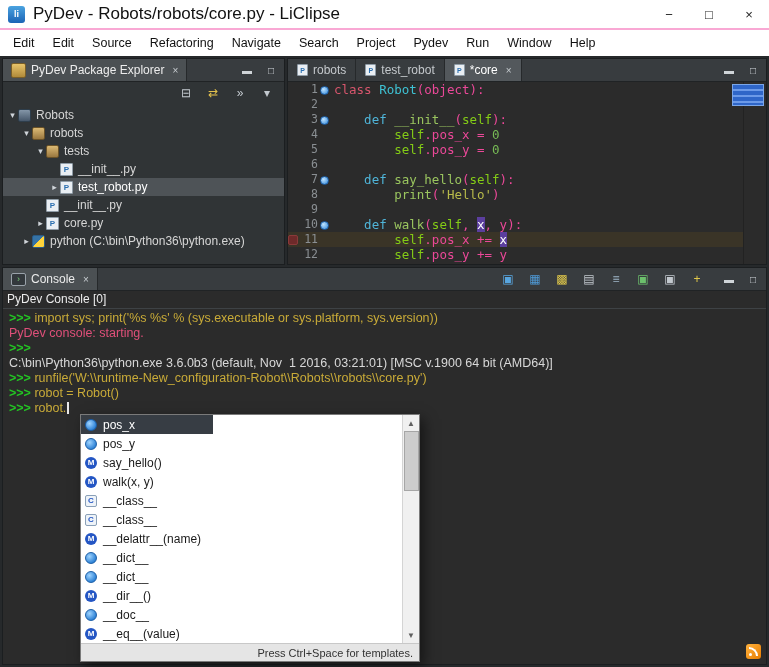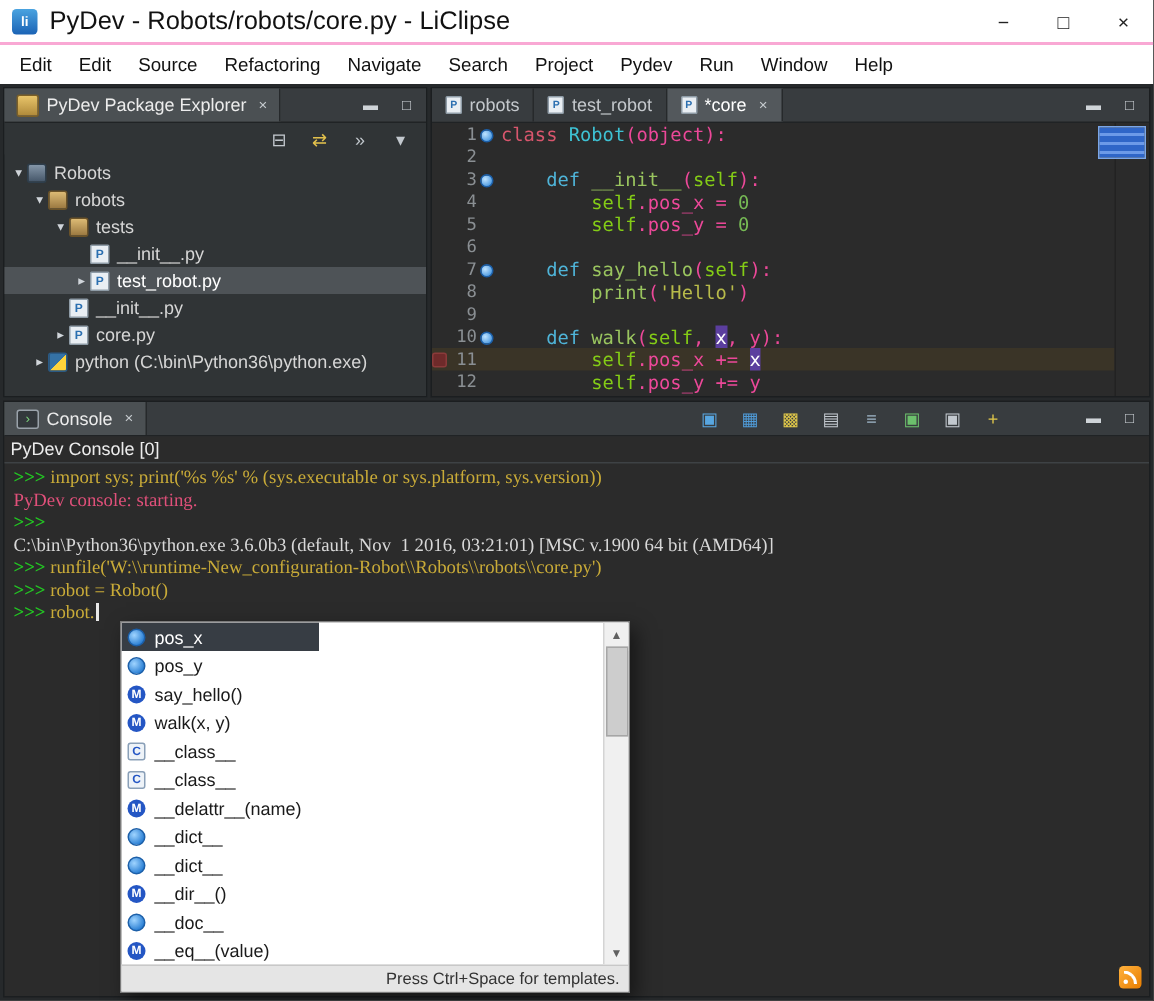--- a/index.html
+++ b/index.html
@@ -18,21 +18,21 @@
   
   .menubar{position:absolute;left:0;top:30px;width:769px;height:26px;background:#ffffff;
            display:flex;align-items:center;padding-left:4px;box-sizing:border-box;}
   .menu-item{padding:0 9px;font-size:12.5px;color:#111;height:100%;display:flex;align-items:center;}
   
   .panel{position:absolute;background:#303436;border:1px solid #1b1e20;box-sizing:border-box;}
   .explorer-panel{left:2px;top:58px;width:283px;height:207px;}
   .editor-panel{left:287px;top:58px;width:480px;height:207px;background:#2b2b2b;}
   .console-panel{left:2px;top:267px;width:765px;height:398px;background:#2b2b2b;}
   .view-tabbar{height:23px;background:#383c3f;border-bottom:1px solid #202325;display:flex;
-               align-items:stretch;box-sizing:border-box;gap:35px;}
+               align-items:stretch;box-sizing:border-box;}
   .view-tab{display:flex;align-items:center;gap:5px;padding:0 8px;background:#4b5053;color:#ececec;
             font-size:12px;border-right:1px solid #26292b;}
   .tab-close{font-size:10px;color:#c7ccd0;margin-left:3px;}
   .panel-controls{margin-left:auto;display:flex;align-items:center;gap:16px;padding-right:10px;
                   color:#cfd4d8;font-size:10px;}
   .panel-controls span{cursor:default;}
   
   .view-toolbar{height:21px;display:flex;justify-content:flex-end;align-items:center;gap:13px;
                 padding-right:10px;background:#303436;}
   .tool-icon{font-size:12px;line-height:12px;width:14px;text-align:center;cursor:default;}
@@ -79,21 +79,21 @@
   .seg.pln{color:#ec4899;}
   .seg.occ{background:#5b3e9e;color:#ffffff;}
   .overview-ruler{position:absolute;right:0;top:0;width:22px;height:100%;background:#2b2b2b;
                   border-left:1px solid #222;}
   .ov-box{position:absolute;top:2px;right:2px;width:30px;height:20px;border:1px solid #7aa6e8;
           background:repeating-linear-gradient(180deg,#2f66c8 0 4px,#6c9ae8 4px 6px);}
   
   .console-toolbar{margin-left:auto;display:flex;align-items:center;gap:13px;padding-right:20px;}
   .console-header{height:17px;line-height:17px;font-size:12px;color:#ececec;padding-left:4px;
                   border-bottom:1px solid #3e4245;background:#2b2b2b;}
-  .console-body{padding:2px 0 0 6px;font-family:Liberation Serif, serif;font-size:12.5px;}
+  .console-body{padding:2px 0 0 6px;font-family:Liberation Sans, sans-serif;font-size:12.5px;}
   .console-line{height:15px;line-height:15px;white-space:pre;}
   .cseg.prompt{color:#23c523;font-weight:bold;}
   .cseg.inp{color:#c9ab38;}
   .cseg.err{color:#e0507a;}
   .cseg.out{color:#d8d8d8;}
   .caret{display:inline-block;width:2px;height:12px;background:#e8e8e8;margin-left:1px;vertical-align:-2px;}
   
   .popup{position:absolute;left:80px;top:414px;width:340px;z-index:10;border:1px solid #7a7a7a;
          background:#fff;box-shadow:4px 5px 12px rgba(0,0,0,.5);box-sizing:border-box;}
   .clist{position:relative;height:228px;overflow:hidden;}

